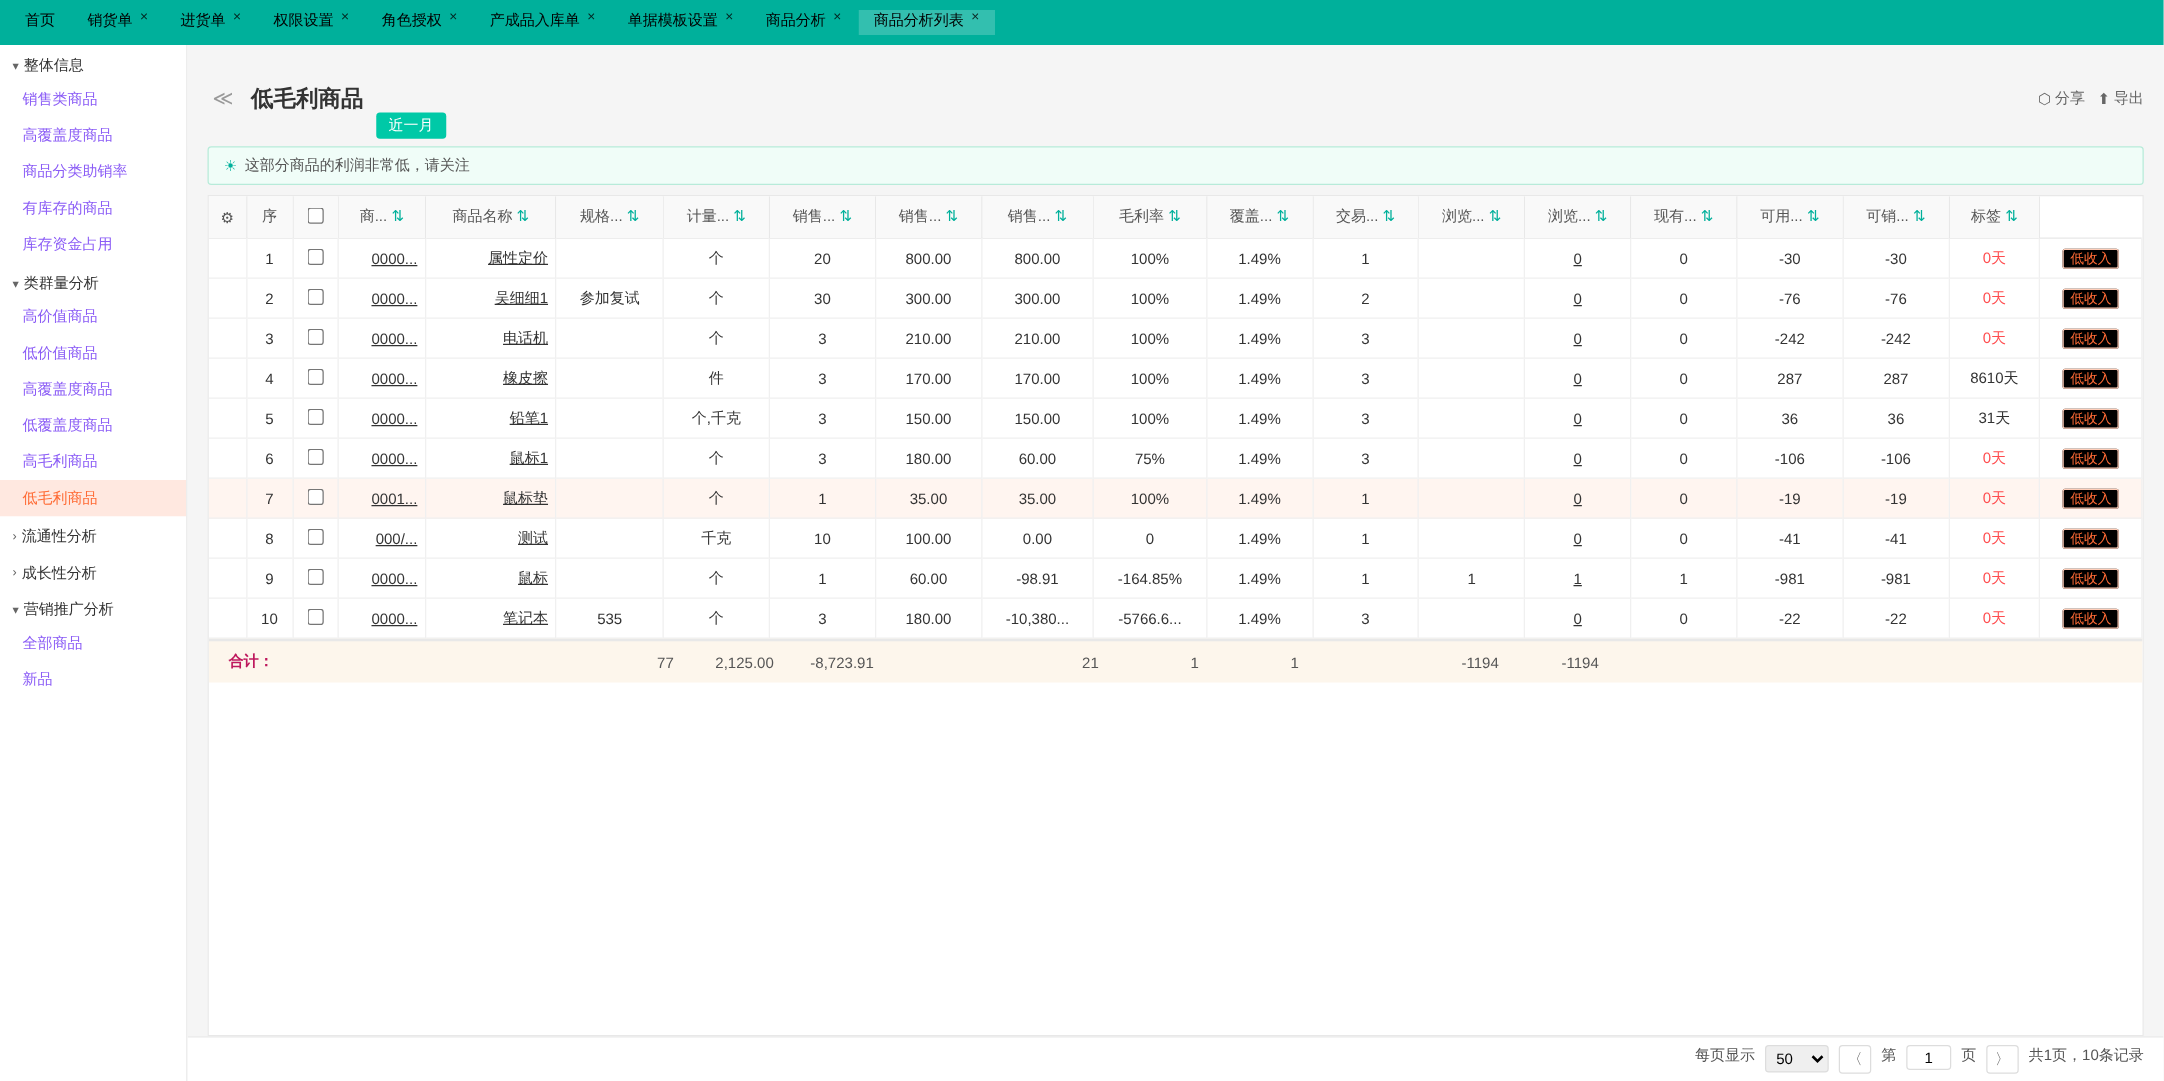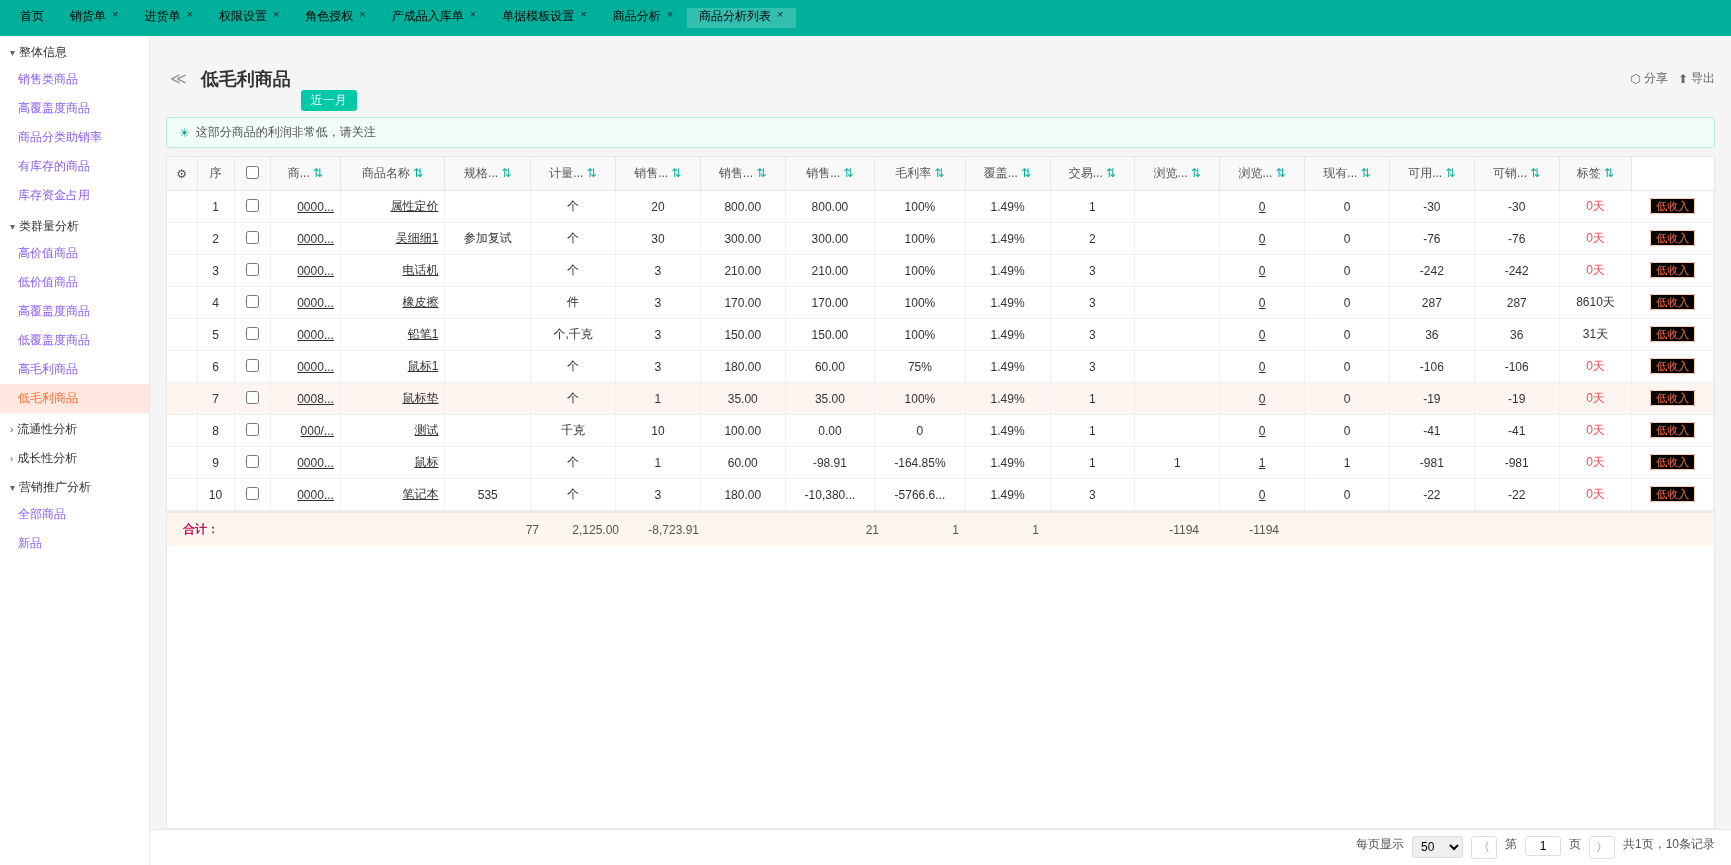--- a/index.html
+++ b/index.html
@@ -511,21 +511,21 @@
       <td>0</td>
       <td>-106</td>
       <td>-106</td>
       <td class="col-red">0天</td>
       <td><span class="tag-badge">低收入</span></td>
     </tr>
             <tr class="highlighted">
       <td></td>
       <td>7</td>
       <td><input type="checkbox" style=""></td>
-      <td class="td-left">0008...</td>
+      <td class="td-left">0001...</td>
       <td class="td-left">鼠标垫</td>
       <td></td>
       <td>个</td>
       <td>1</td>
       <td>35.00</td>
       <td>35.00</td>
       <td>100%</td>
       <td>1.49%</td>
       <td>1</td>
       <td></td>

